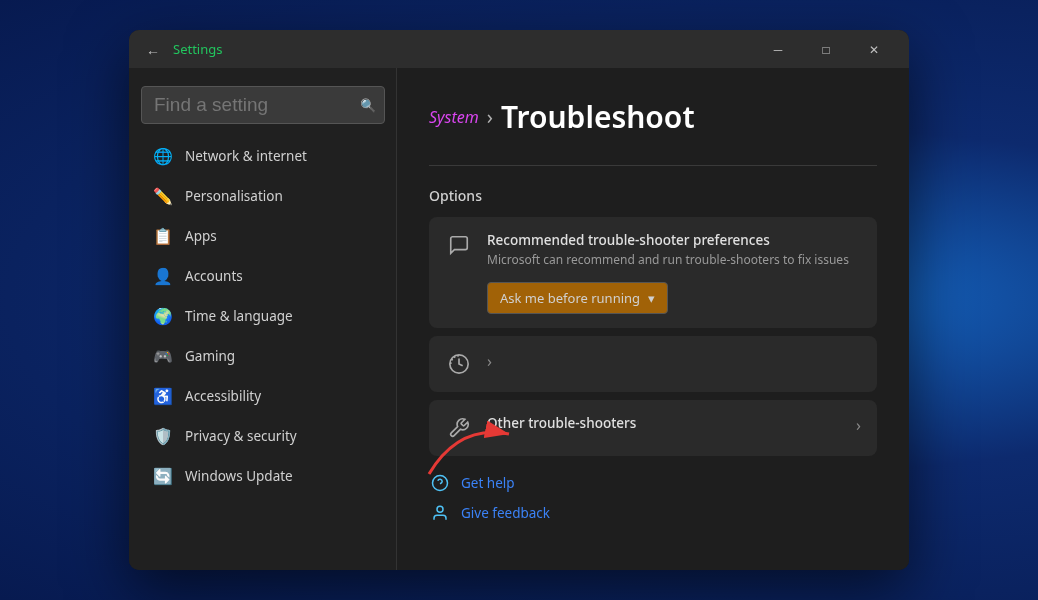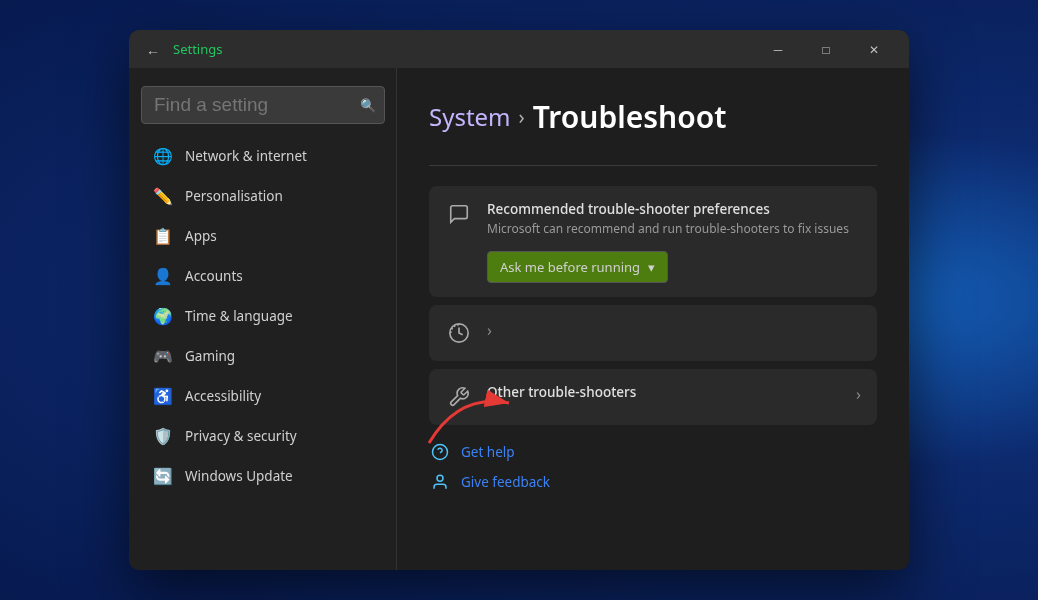--- a/index.html
+++ b/index.html
@@ -149,23 +149,24 @@
       background: #1e1e1e;
     }
 
     .breadcrumb {
       display: flex;
       align-items: center;
       gap: 8px;
       margin-bottom: 28px;
     }
     .breadcrumb-system {
-      color: #c4b5fd;
-      font-size: 24px;
+      color: #d946ef;
+      font-size: 16px;
       font-weight: 400;
+      font-style: italic;
     }
     .breadcrumb-sep {
       color: #b0b0b0;
       font-size: 20px;
     }
     .breadcrumb-current {
       color: #ffffff;
       font-size: 30px;
       font-weight: 600;
     }
@@ -223,21 +224,21 @@
     }
 
     
     .dropdown-wrap {
       padding: 0 16px 14px 58px;
     }
     .dropdown-btn {
       display: inline-flex;
       align-items: center;
       gap: 8px;
-      background: #4d7c0f;
+      background: #a16207;
       border: 1px solid #555;
       border-radius: 4px;
       color: #d0d0d0;
       font-size: 13px;
       padding: 6px 12px;
       cursor: pointer;
     }
 
     
     .links-section {
@@ -350,20 +351,21 @@
     <div class="main-content">
 
       <div class="breadcrumb">
         <span class="breadcrumb-system">System</span>
         <span class="breadcrumb-sep">›</span>
         <span class="breadcrumb-current">Troubleshoot</span>
       </div>
 
       <div class="divider"></div>
 
+      <div class="section-title">Options</div>
 
       <div class="option-card">
         <div class="option-card-main">
           <div class="option-icon">
             <svg width="22" height="22" viewBox="0 0 24 24" fill="none" stroke="#aaa" stroke-width="1.8">
               <path d="M21 15a2 2 0 0 1-2 2H7l-4 4V5a2 2 0 0 1 2-2h14a2 2 0 0 1 2 2z"></path>
             </svg>
           </div>
           <div class="option-text">
             <div class="option-title">Recommended trouble-shooter preferences</div>

